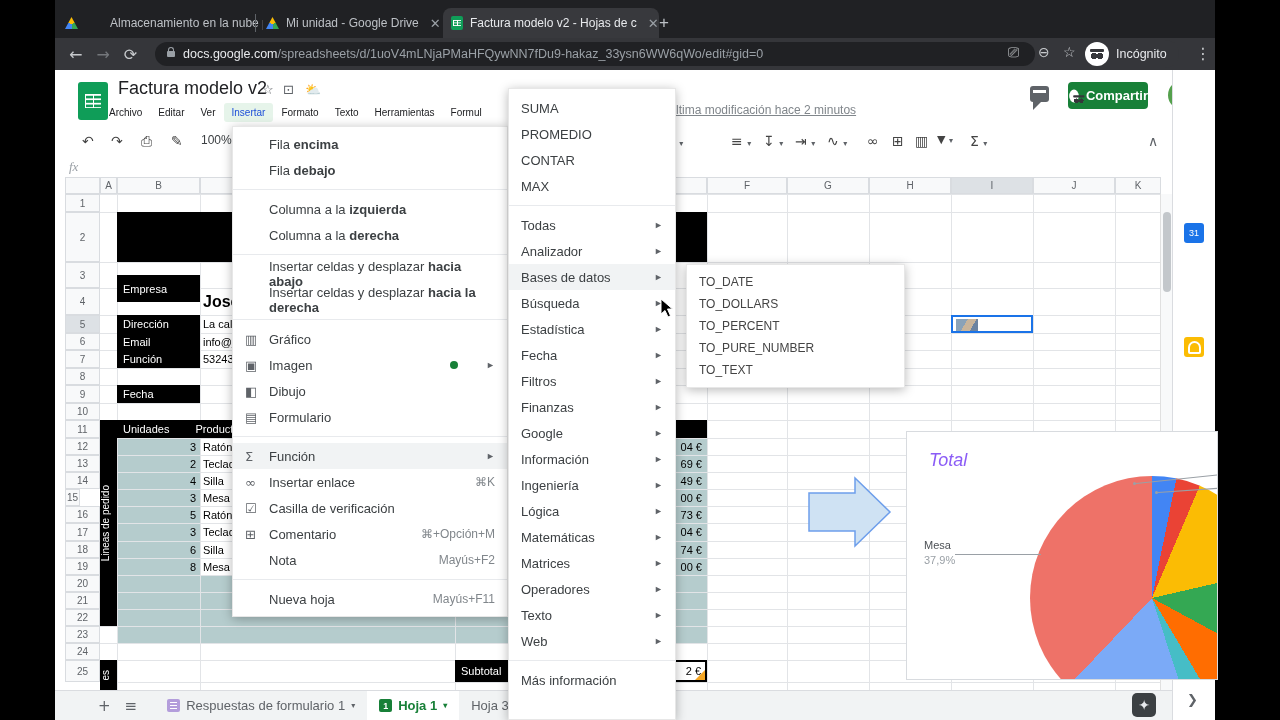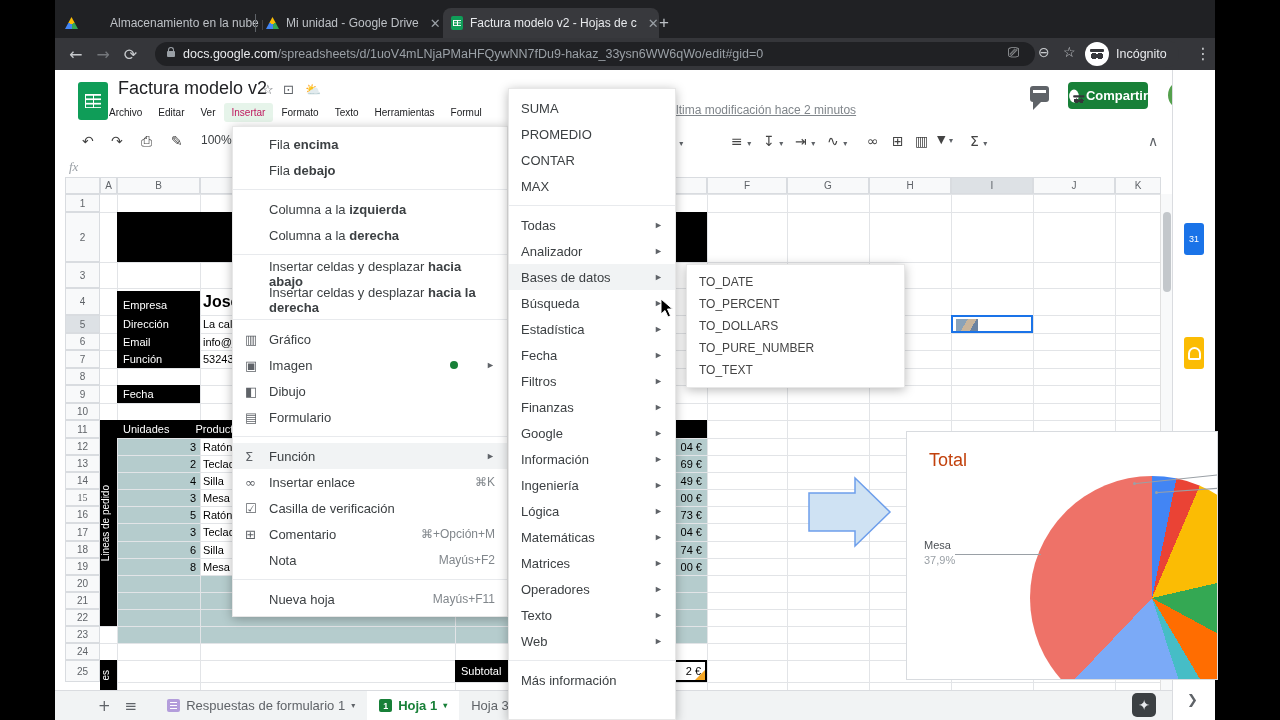--- a/index.html
+++ b/index.html
@@ -37,21 +37,21 @@
 
   
   #appbar{position:absolute;left:0;top:70px;width:100%;height:58px;background:#fff;}
   #sheets-logo{position:absolute;left:23px;top:12px;width:30px;height:38px;background:#0f9d58;border-radius:3px;}
   #sheets-logo:after{content:"";position:absolute;left:7px;top:12px;width:16px;height:14px;
      background:linear-gradient(#fff 1.5px,transparent 1.5px) 0 0/16px 4.4px, linear-gradient(90deg,#fff 1.5px,transparent 1.5px) 0 0/8px 14px;}
   #doc-title{position:absolute;left:63px;top:8px;font-size:18px;color:#202124;}
   .title-ic{position:absolute;top:12px;color:#5f6368;font-size:13px;font-family:"DejaVu Sans",sans-serif;}
   #menubar{position:absolute;left:46px;top:33px;font-size:10px;color:#202124;display:flex;}
   #menubar .m{padding:4px 8px;border-radius:3px;}
-  #menubar .m.active{background:#e6f4ea;color:#be185d;}
+  #menubar .m.active{background:#e6f4ea;color:#1d4ed8;}
   #mod-status{position:absolute;left:621px;top:33px;font-size:12px;color:#80868b;text-decoration:underline;white-space:nowrap;}
   .hdr-comment{position:absolute;left:975px;top:16px;width:19px;height:16px;background:#5f6368;border-radius:3px;}
   .hdr-comment:before{content:"";position:absolute;left:3px;top:4px;width:13px;height:3px;background:#fff;}
   .hdr-comment:after{content:"";position:absolute;left:3px;top:16px;border:4px solid transparent;border-top-color:#5f6368;border-left-color:#5f6368;}
   #share-btn{position:absolute;left:1013px;top:12px;width:80px;height:27px;background:#188038;border-radius:4px;color:#fff;
      font-size:13px;font-weight:bold;display:flex;align-items:center;justify-content:center;gap:6px;}
   #avatar{position:absolute;left:1113px;top:10px;width:30px;height:30px;border-radius:50%;background:#54a04c;color:#fff;
      font-size:14px;display:flex;align-items:center;justify-content:center;}
 
   
@@ -83,21 +83,21 @@
   .mi .arr{margin-left:auto;color:#5f6368;font-size:9px;}
   .mi .dot{width:8px;height:8px;border-radius:50%;background:#188038;margin-left:auto;margin-right:28px;}
   .mi .dot + .arr{margin-left:0;}
   .msep{height:1px;background:#e8eaed;margin:6px 0;}
   .menu3 .mi{height:22px;font-size:12px;color:#444;}
 
   
   #chart-card{position:absolute;left:851px;top:431px;width:312px;height:249px;background:#fff;border:1px solid #d8dbdf;
      box-sizing:border-box;overflow:hidden;z-index:5;}
   #pie{position:absolute;left:123px;top:44px;width:244px;height:244px;border-radius:50%;}
-  #chart-title{position:absolute;left:22px;top:18px;font-size:18px;color:#c2410c;}
+  #chart-title{position:absolute;left:22px;top:18px;font-size:18px;color:#8b5cf6;font-style:italic;}
   .pie-lbl{position:absolute;font-size:11px;color:#4d5156;}
   .pie-pct{position:absolute;font-size:11px;color:#9aa0a6;}
   .leader{position:absolute;background:#9aa0a6;height:1px;transform-origin:0 0;}
   .ldot{position:absolute;width:3px;height:3px;background:#9aa0a6;border-radius:50%;}
 
   
   #block-arrow{position:absolute;left:753px;top:476px;z-index:4;}
 
   
   #sheetbar{position:absolute;left:0;top:690px;width:1160px;height:30px;background:#f1f3f4;border-top:1px solid #dadce0;
@@ -109,21 +109,21 @@
   .form-ico:after{content:"";position:absolute;left:3px;top:3px;width:7px;height:7px;
      background:linear-gradient(#fff 1px,transparent 1px) 0 0/7px 3px;}
   .sheet1-ico{width:13px;height:13px;background:#188038;border-radius:2px;color:#fff;font-size:9px;font-weight:bold;
      display:flex;align-items:center;justify-content:center;}
   .ddarrow{font-size:8px;}
   #explore-btn{position:absolute;left:1077px;top:693px;width:24px;height:24px;background:#3c4043;border-radius:5px;color:#e8eaed;
      display:flex;align-items:center;justify-content:center;font-size:14px;}
 
   
   #sidepanel{position:absolute;left:1117px;top:70px;width:43px;height:650px;background:#fff;border-left:1px solid #dadce0;box-sizing:border-box;}
-  .sp-ico{position:absolute;left:11px;width:20px;height:32px;border-radius:3px;color:#fff;font-size:9px;
+  .sp-ico{position:absolute;left:11px;width:20px;height:20px;border-radius:3px;color:#fff;font-size:9px;
      display:flex;align-items:center;justify-content:center;}
   #sp-cal{top:153px;background:#1a73e8;}
   #sp-keep{top:267px;background:#fbbc04;}
   #sp-keep:after{content:"";width:9px;height:9px;border:2px solid #fff;border-radius:50% 50% 2px 2px;}
   #sp-tasks{top:373px;background:#fff;border:0;}
   #sp-tasks:after{content:"";width:16px;height:16px;border-radius:50%;background:#1a73e8;
      box-shadow:inset 0 0 0 3px #1a73e8; clip-path:circle(50%);}
   #sp-collapse{position:absolute;left:14px;top:622px;color:#5f6368;font-size:13px;font-family:"DejaVu Sans",sans-serif;}
 
   
@@ -245,21 +245,21 @@
       <div class="rowhdr hdr-sel" style="left: 10px; top: 138px; width: 35px; height: 18px; position: absolute;">5</div>
       <div class="rowhdr" style="left: 10px; top: 156px; width: 35px; height: 17px; position: absolute;">6</div>
       <div class="rowhdr" style="left: 10px; top: 173px; width: 35px; height: 18px; position: absolute;">7</div>
       <div class="rowhdr" style="left: 10px; top: 191px; width: 35px; height: 17px; position: absolute;">8</div>
       <div class="rowhdr" style="left: 10px; top: 208px; width: 35px; height: 18px; position: absolute;">9</div>
       <div class="rowhdr" style="left: 10px; top: 226px; width: 35px; height: 17px; position: absolute;">10</div>
       <div class="rowhdr" style="left: 10px; top: 243px; width: 35px; height: 18px; position: absolute;">11</div>
       <div class="rowhdr" style="left: 10px; top: 261px; width: 35px; height: 17px; position: absolute;">12</div>
       <div class="rowhdr" style="left: 10px; top: 278px; width: 35px; height: 17px; position: absolute;">13</div>
       <div class="rowhdr" style="left: 10px; top: 295px; width: 35px; height: 17px; position: absolute;">14</div>
-      <div class="rowhdr" style="left: 10px; top: 312px; width: 35px; height: 17px; position: absolute; font-family: Liberation Serif, serif;">15</div>
+      <div class="rowhdr" style="left: 10px; top: 312px; width: 15px; height: 17px; position: absolute;">15</div>
       <div class="rowhdr" style="left: 10px; top: 329px; width: 35px; height: 17px; position: absolute;">16</div>
       <div class="rowhdr" style="left: 10px; top: 346px; width: 35px; height: 18px; position: absolute;">17</div>
       <div class="rowhdr" style="left: 10px; top: 364px; width: 35px; height: 17px; position: absolute;">18</div>
       <div class="rowhdr" style="left: 10px; top: 381px; width: 35px; height: 17px; position: absolute;">19</div>
       <div class="rowhdr" style="left: 10px; top: 398px; width: 35px; height: 17px; position: absolute;">20</div>
       <div class="rowhdr" style="left: 10px; top: 415px; width: 35px; height: 17px; position: absolute;">21</div>
       <div class="rowhdr" style="left: 10px; top: 432px; width: 35px; height: 17px; position: absolute;">22</div>
       <div class="rowhdr" style="left: 10px; top: 449px; width: 35px; height: 17px; position: absolute;">23</div>
       <div class="rowhdr" style="left: 10px; top: 466px; width: 35px; height: 17px; position: absolute;">24</div>
       <div class="rowhdr" style="left: 10px; top: 483px; width: 35px; height: 22px; position: absolute;">25</div>
@@ -297,21 +297,21 @@
       <div class="" style="left: 45px; top: 364px; width: 1061px; height: 1px; position: absolute; background: rgb(226, 228, 231);"></div>
       <div class="" style="left: 45px; top: 381px; width: 1061px; height: 1px; position: absolute; background: rgb(226, 228, 231);"></div>
       <div class="" style="left: 45px; top: 398px; width: 1061px; height: 1px; position: absolute; background: rgb(226, 228, 231);"></div>
       <div class="" style="left: 45px; top: 415px; width: 1061px; height: 1px; position: absolute; background: rgb(226, 228, 231);"></div>
       <div class="" style="left: 45px; top: 432px; width: 1061px; height: 1px; position: absolute; background: rgb(226, 228, 231);"></div>
       <div class="" style="left: 45px; top: 449px; width: 1061px; height: 1px; position: absolute; background: rgb(226, 228, 231);"></div>
       <div class="" style="left: 45px; top: 466px; width: 1061px; height: 1px; position: absolute; background: rgb(226, 228, 231);"></div>
       <div class="" style="left: 45px; top: 483px; width: 1061px; height: 1px; position: absolute; background: rgb(226, 228, 231);"></div>
       <div class="" style="left: 45px; top: 505px; width: 1061px; height: 1px; position: absolute; background: rgb(226, 228, 231);"></div>
       <div class="cellfrag blackcell" style="left: 62px; top: 35px; width: 590px; height: 50px; position: absolute;"></div>
-      <div class="cellfrag blackcell" style="left: 62px; top: 114px; width: 83px; height: 27px; position: absolute;">
+      <div class="cellfrag blackcell" style="left: 62px; top: 98px; width: 83px; height: 27px; position: absolute;">
         <span style="padding-left:6px;font-size:11px;">Empresa</span>
       </div>
       <div class="cellfrag" style="left: 145px; top: 111px; width: 250px; height: 27px; position: absolute;">
         <span style="padding-left:3px;font-size:16px;font-weight:bold;">Jose</span>
       </div>
       <div class="cellfrag blackcell" style="left: 62px; top: 138px; width: 83px; height: 18px; position: absolute;">
         <span style="padding-left:6px;font-size:11px;">Dirección</span>
       </div>
       <div class="cellfrag" style="left: 145px; top: 138px; width: 250px; height: 18px; position: absolute;">
         <span style="padding-left:3px;font-size:11px;">La call</span>
@@ -635,24 +635,24 @@
       <div class="msep"></div>
       <div class="mi">
         <span>Más información</span>
       </div>
     </div>
   <div class="menu menu3" id="menu-db" style="left:631px;top:264px;width:219px;padding:6px 0;">
       <div class="mi">
         <span>TO_DATE</span>
       </div>
       <div class="mi">
+        <span>TO_DOLLARS</span>
+      </div>
+      <div class="mi">
         <span>TO_PERCENT</span>
-      </div>
-      <div class="mi">
-        <span>TO_DOLLARS</span>
       </div>
       <div class="mi">
         <span>TO_PURE_NUMBER</span>
       </div>
       <div class="mi">
         <span>TO_TEXT</span>
       </div>
     </div>
 
 </div>

